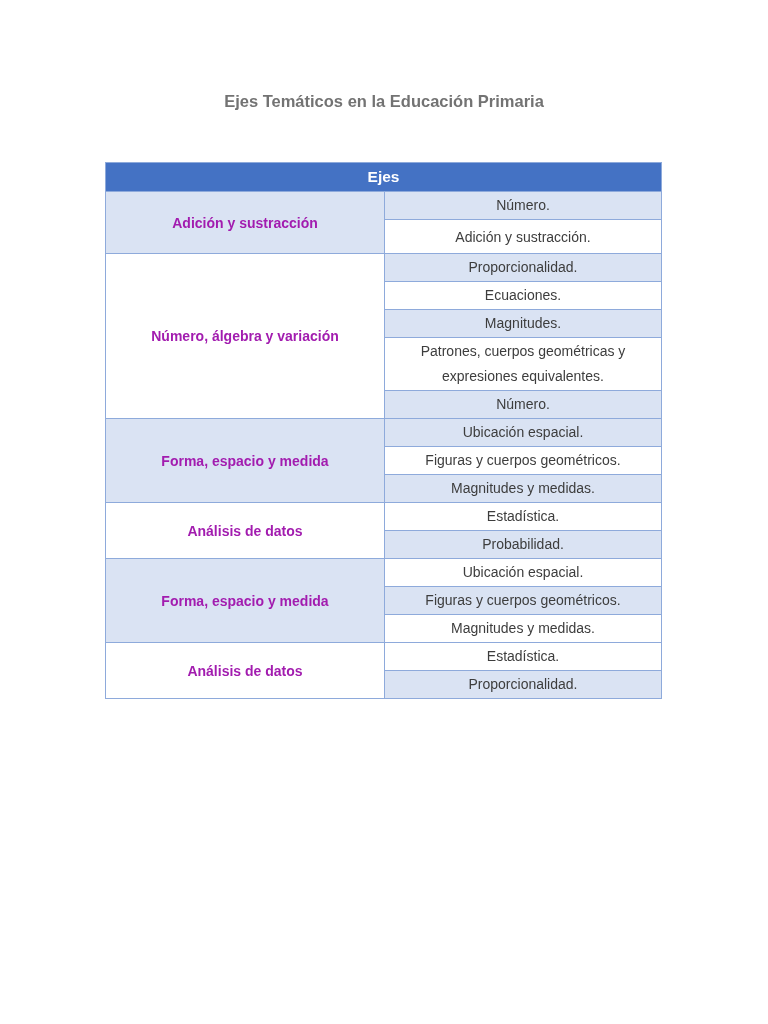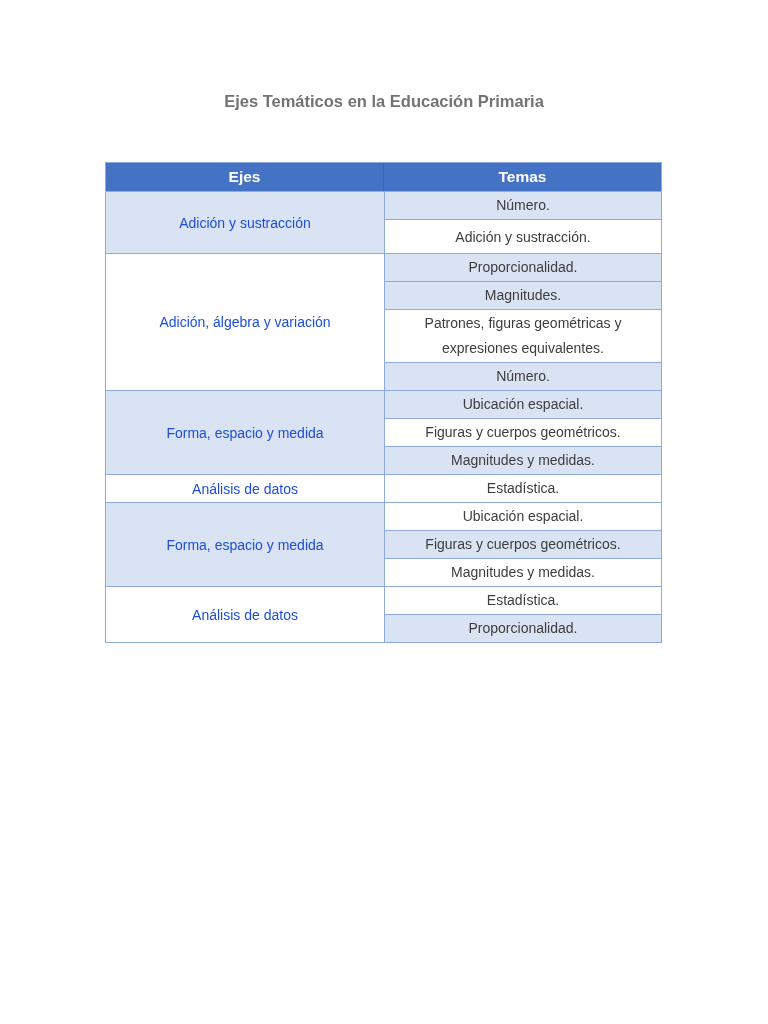--- a/index.html
+++ b/index.html
@@ -50,22 +50,22 @@
     display: flex;
     border-top: 1px solid var(--border, #8EAADB);
   }
   .eje-cell {
     width: 278px;
     box-sizing: border-box;
     display: flex;
     align-items: center;
     justify-content: center;
     text-align: center;
-    font-weight: normal;
-    color: #1d4ed8;
+    font-weight: bold;
+    color: #a21caf;
     padding: 2px 14px;
   }
   .eje-cell.shaded { background: var(--band-bg, #DAE3F3); }
   .temas-col {
     flex: 1;
     display: flex;
     flex-direction: column;
     border-left: 1px solid var(--border, #8EAADB);
   }
   .tema-row {
@@ -86,51 +86,52 @@
 </style>
 </head>
 <body>
 
 <div class="page">
   <div class="doc-title">Ejes Temáticos en la Educación Primaria</div>
 
   <div class="ett" style="--header-bg: #4472C4; --header-text: #FFFFFF; --band-bg: #DAE3F3; --border: #8EAADB;">
     <div class="thead">
       <div class="th">Ejes</div>
-      <div class="th">Temas</div>
     </div>
     <div id="tbody">
         <div class="group" data-gi="0">
           <div class="eje-cell shaded">Adición y sustracción</div>
           <div class="temas-col">
             <div class="tema-row shaded">Número.</div>
             <div class="tema-row">Adición y sustracción.</div>
           </div>
         </div>
         <div class="group" data-gi="1">
-          <div class="eje-cell">Adición, álgebra y variación</div>
+          <div class="eje-cell">Número, álgebra y variación</div>
           <div class="temas-col">
             <div class="tema-row shaded">Proporcionalidad.</div>
+            <div class="tema-row">Ecuaciones.</div>
             <div class="tema-row shaded">Magnitudes.</div>
-            <div class="tema-row">Patrones, figuras geométricas y expresiones equivalentes.</div>
+            <div class="tema-row">Patrones, cuerpos geométricas y expresiones equivalentes.</div>
             <div class="tema-row shaded">Número.</div>
           </div>
         </div>
         <div class="group" data-gi="2">
           <div class="eje-cell shaded">Forma, espacio y medida</div>
           <div class="temas-col">
             <div class="tema-row shaded">Ubicación espacial.</div>
             <div class="tema-row">Figuras y cuerpos geométricos.</div>
             <div class="tema-row shaded">Magnitudes y medidas.</div>
           </div>
         </div>
         <div class="group" data-gi="3">
           <div class="eje-cell">Análisis de datos</div>
           <div class="temas-col">
             <div class="tema-row">Estadística.</div>
+            <div class="tema-row shaded">Probabilidad.</div>
           </div>
         </div>
         <div class="group" data-gi="4">
           <div class="eje-cell shaded">Forma, espacio y medida</div>
           <div class="temas-col">
             <div class="tema-row">Ubicación espacial.</div>
             <div class="tema-row shaded">Figuras y cuerpos geométricos.</div>
             <div class="tema-row">Magnitudes y medidas.</div>
           </div>
         </div>

